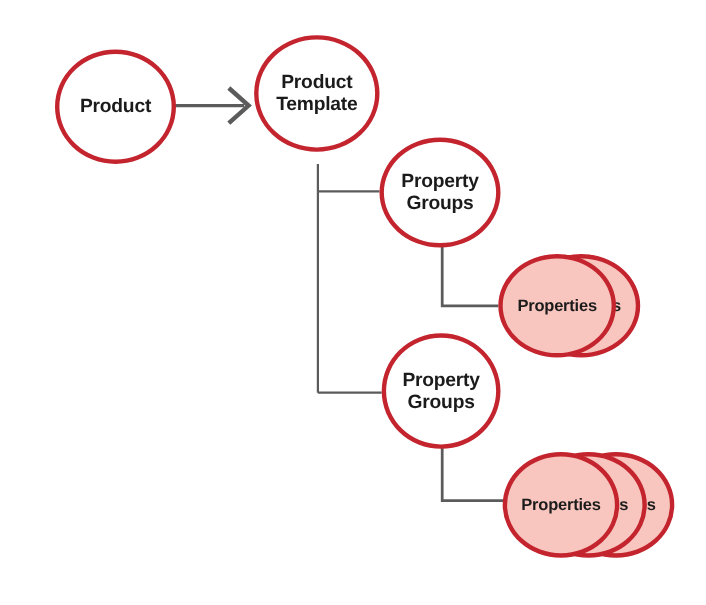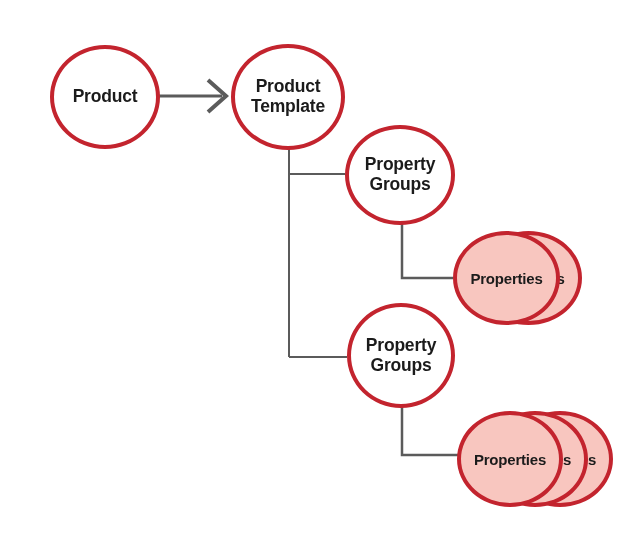--- a/index.html
+++ b/index.html
@@ -85,21 +85,21 @@
   .stack-1 .c-back  { left: 22px; z-index: 1; }
   .stack-1 .c-front { left: 0;    z-index: 2; }
   
   .stack-2 { left: 457px; top: 411px; width: 156px; height: 96px; }
   .stack-2 .circle { width: 106px; height: 96px; }
   .stack-2 .c-back   { left: 50px; z-index: 1; }
   .stack-2 .c-middle { left: 25px; z-index: 2; }
   .stack-2 .c-front  { left: 0;    z-index: 3; }
   
   .node-product          { left: 50px;  top: 45px;  width: 110px; height: 104px; }
-  .node-product-template { left: 231px; top: 44px;  width: 114px; height: 106px; align-items: center; }
+  .node-product-template { left: 231px; top: 32px;  width: 114px; height: 106px; align-items: center; }
   .node-pg1              { left: 345px; top: 125px; width: 110px; height: 100px; }
   .node-pg2              { left: 347px; top: 303px; width: 108px; height: 105px; }
 </style>
 </head>
 <body style="background: rgb(255, 255, 255);">
 
 <div class="canvas">
 
   <svg class="connectors" width="642" height="550" viewBox="0 0 642 550">
 

